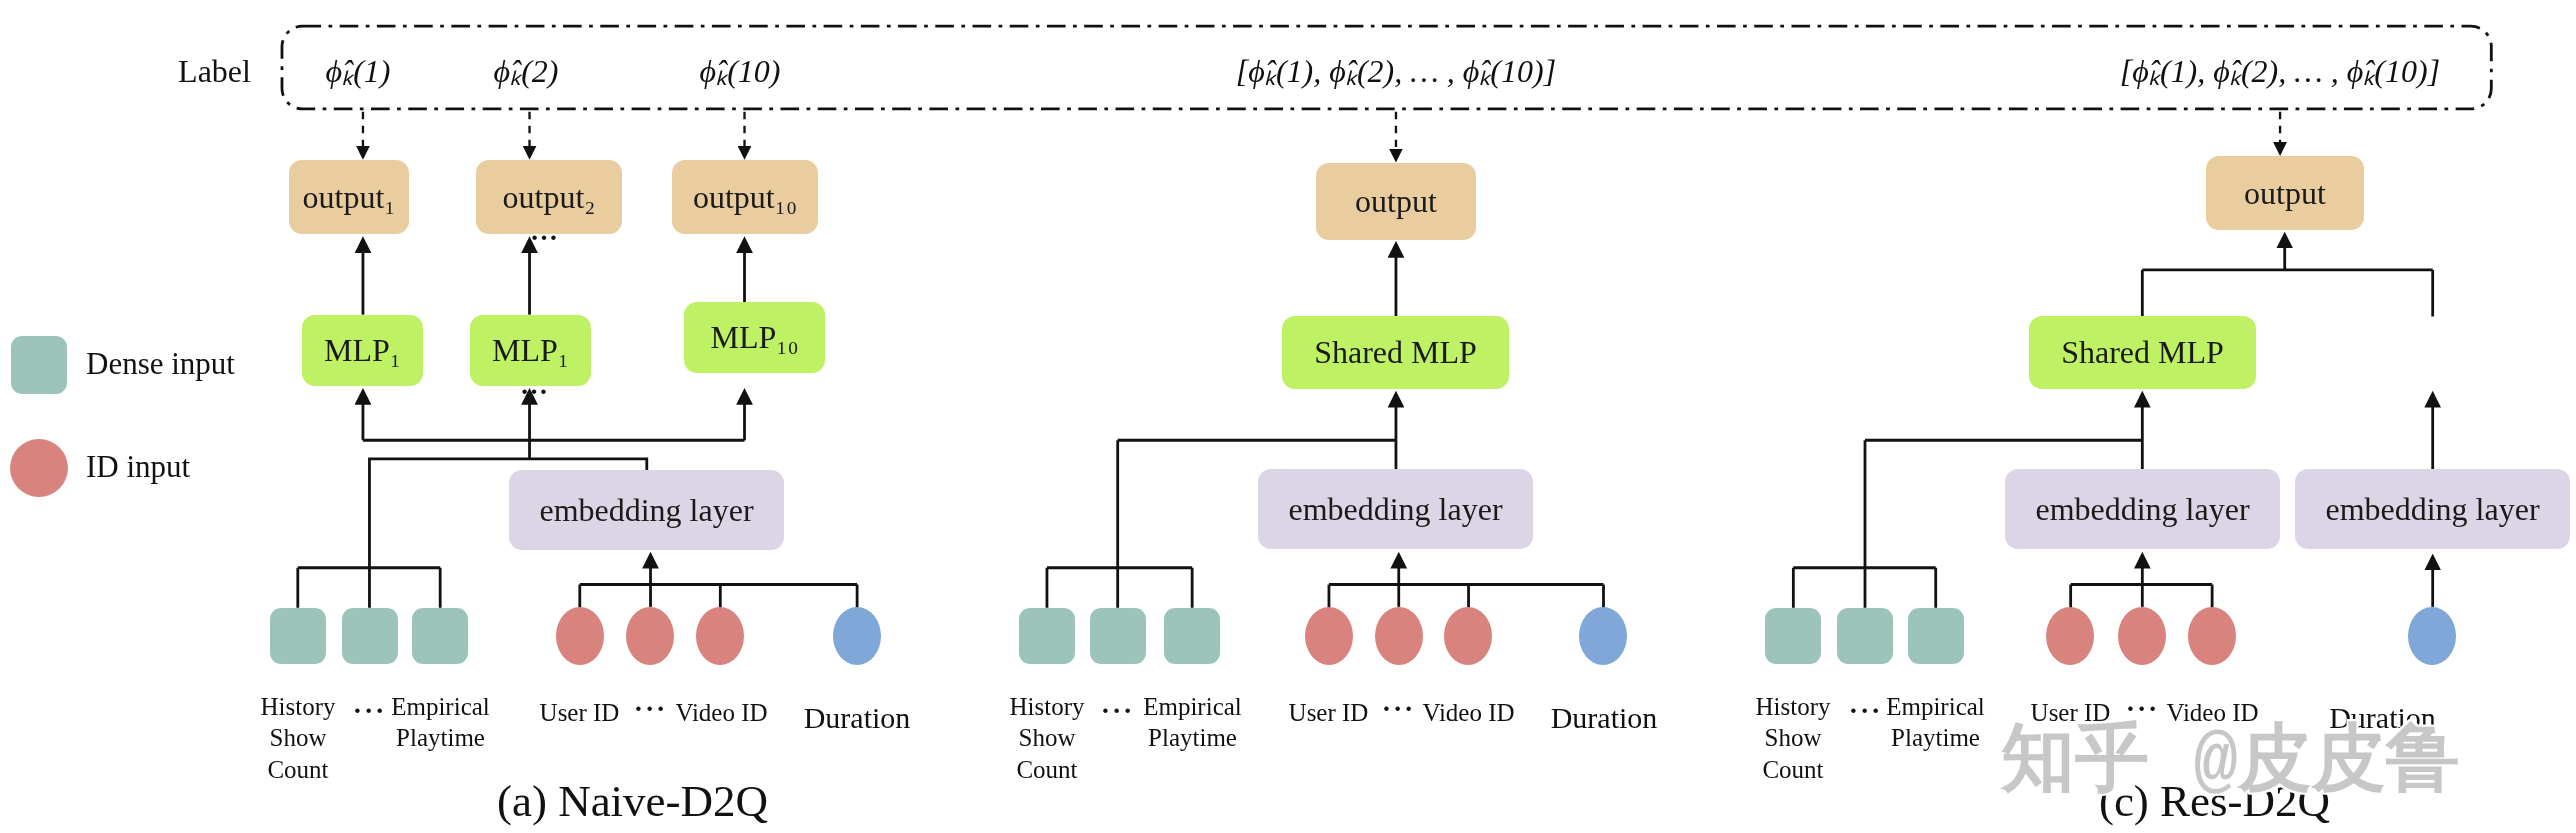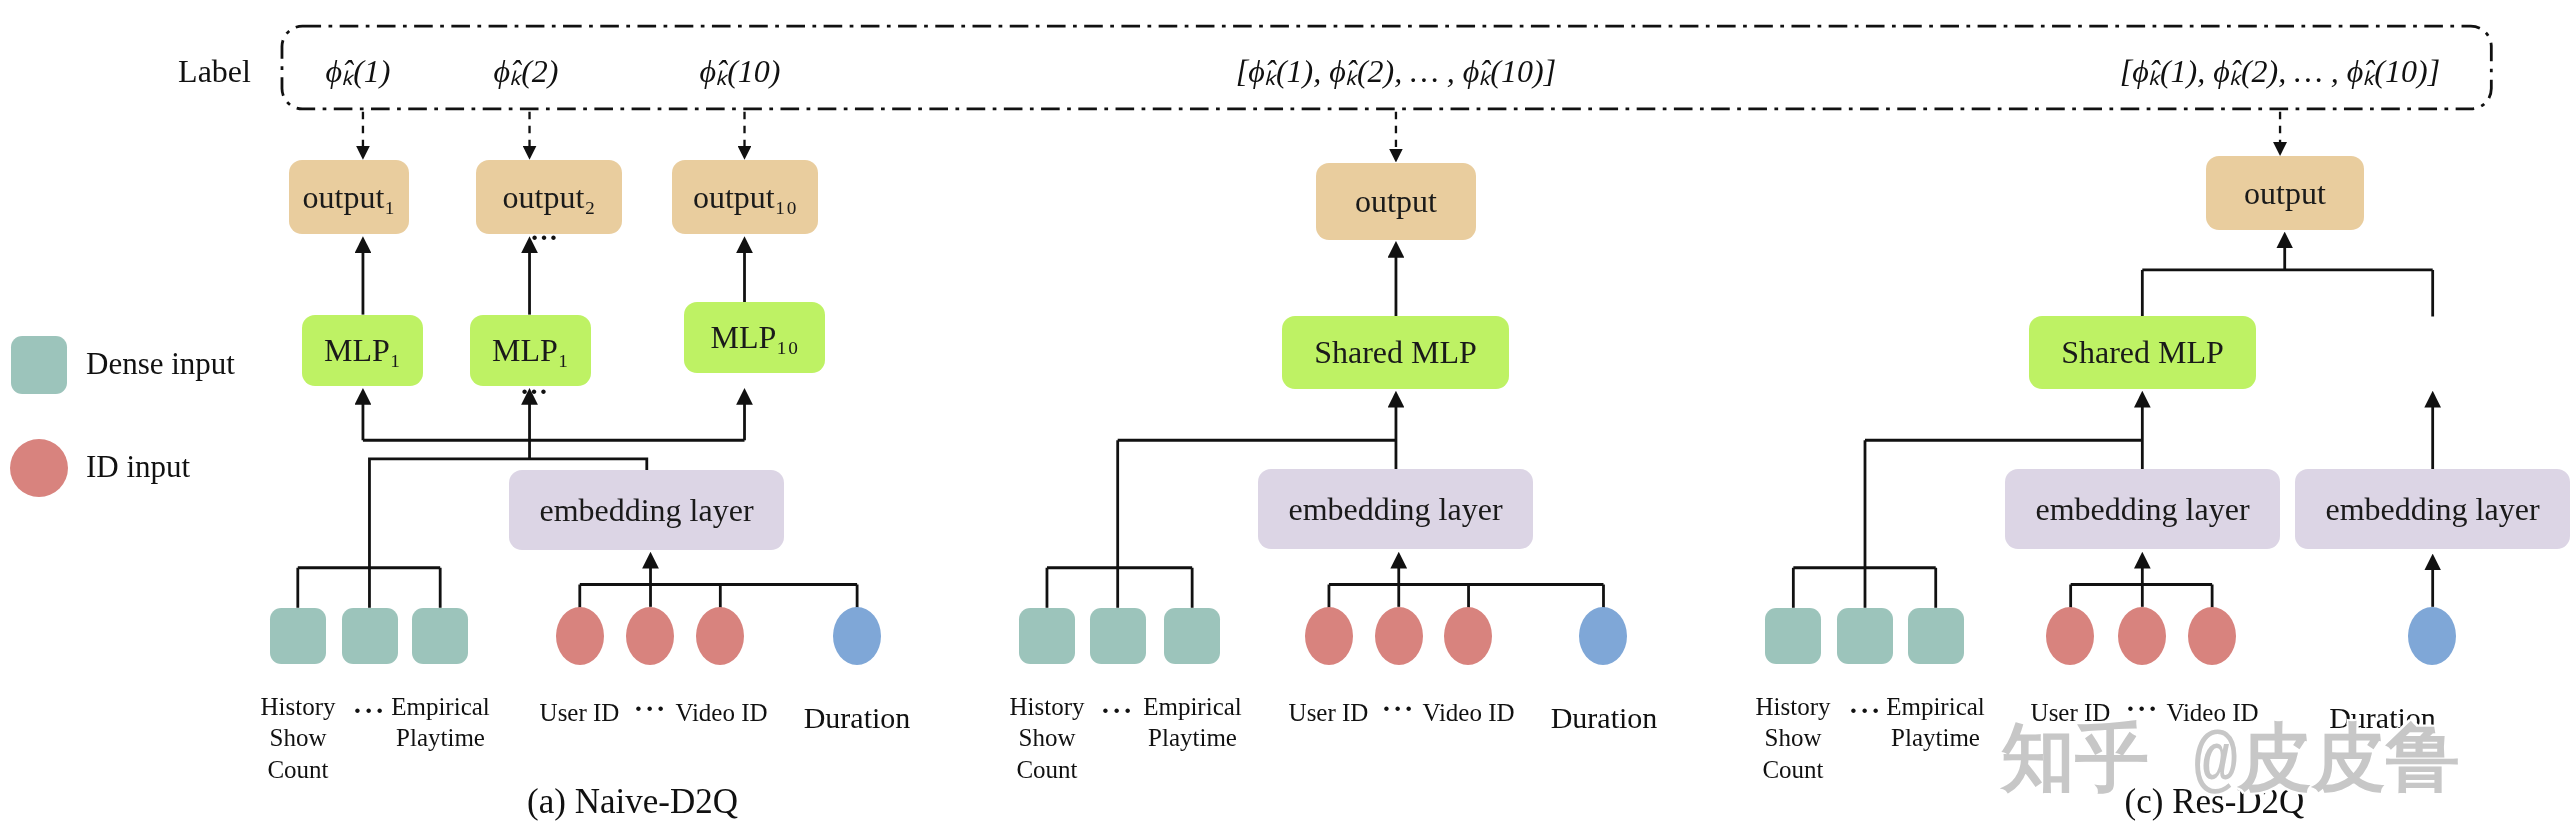--- a/index.html
+++ b/index.html
@@ -13,21 +13,21 @@
   .purple{background:#dcd5e5;}
   .shape{position:absolute;z-index:2;}
   .sq{background:#9cc4bb;border-radius:11.2px;}
   .circ{background:#d8837e;border-radius:50%;}
   .blue{background:#7fa7d7;}
   .txt{position:absolute;z-index:3;display:flex;align-items:center;justify-content:center;
        text-align:center;font-size:25px;line-height:1.25;}
   .ml{white-space:pre-line;align-items:flex-start;}
   .math{font-style:italic;font-size:32px;}
   .big{font-size:32px;}
-  .caption{font-size:35px;}
+  .caption{font-size:45px;}
   .dots{font-weight:bold;font-size:28px;letter-spacing:1.9px;}
   .legend-txt{justify-content:flex-start;font-size:31px;}
   .watermark{position:absolute;z-index:5;font-family:Liberation Mono, monospace;font-weight:bold;
        font-size:74px;color:#c7c7c7;white-space:nowrap;
        text-shadow:1.9px 1.9px 0 #fff,-1.9px -1.9px 0 #fff,1.9px -1.9px 0 #fff,-1.9px 1.9px 0 #fff;}
 </style>
 </head>
 <body>
 
 <div class="canvas">

